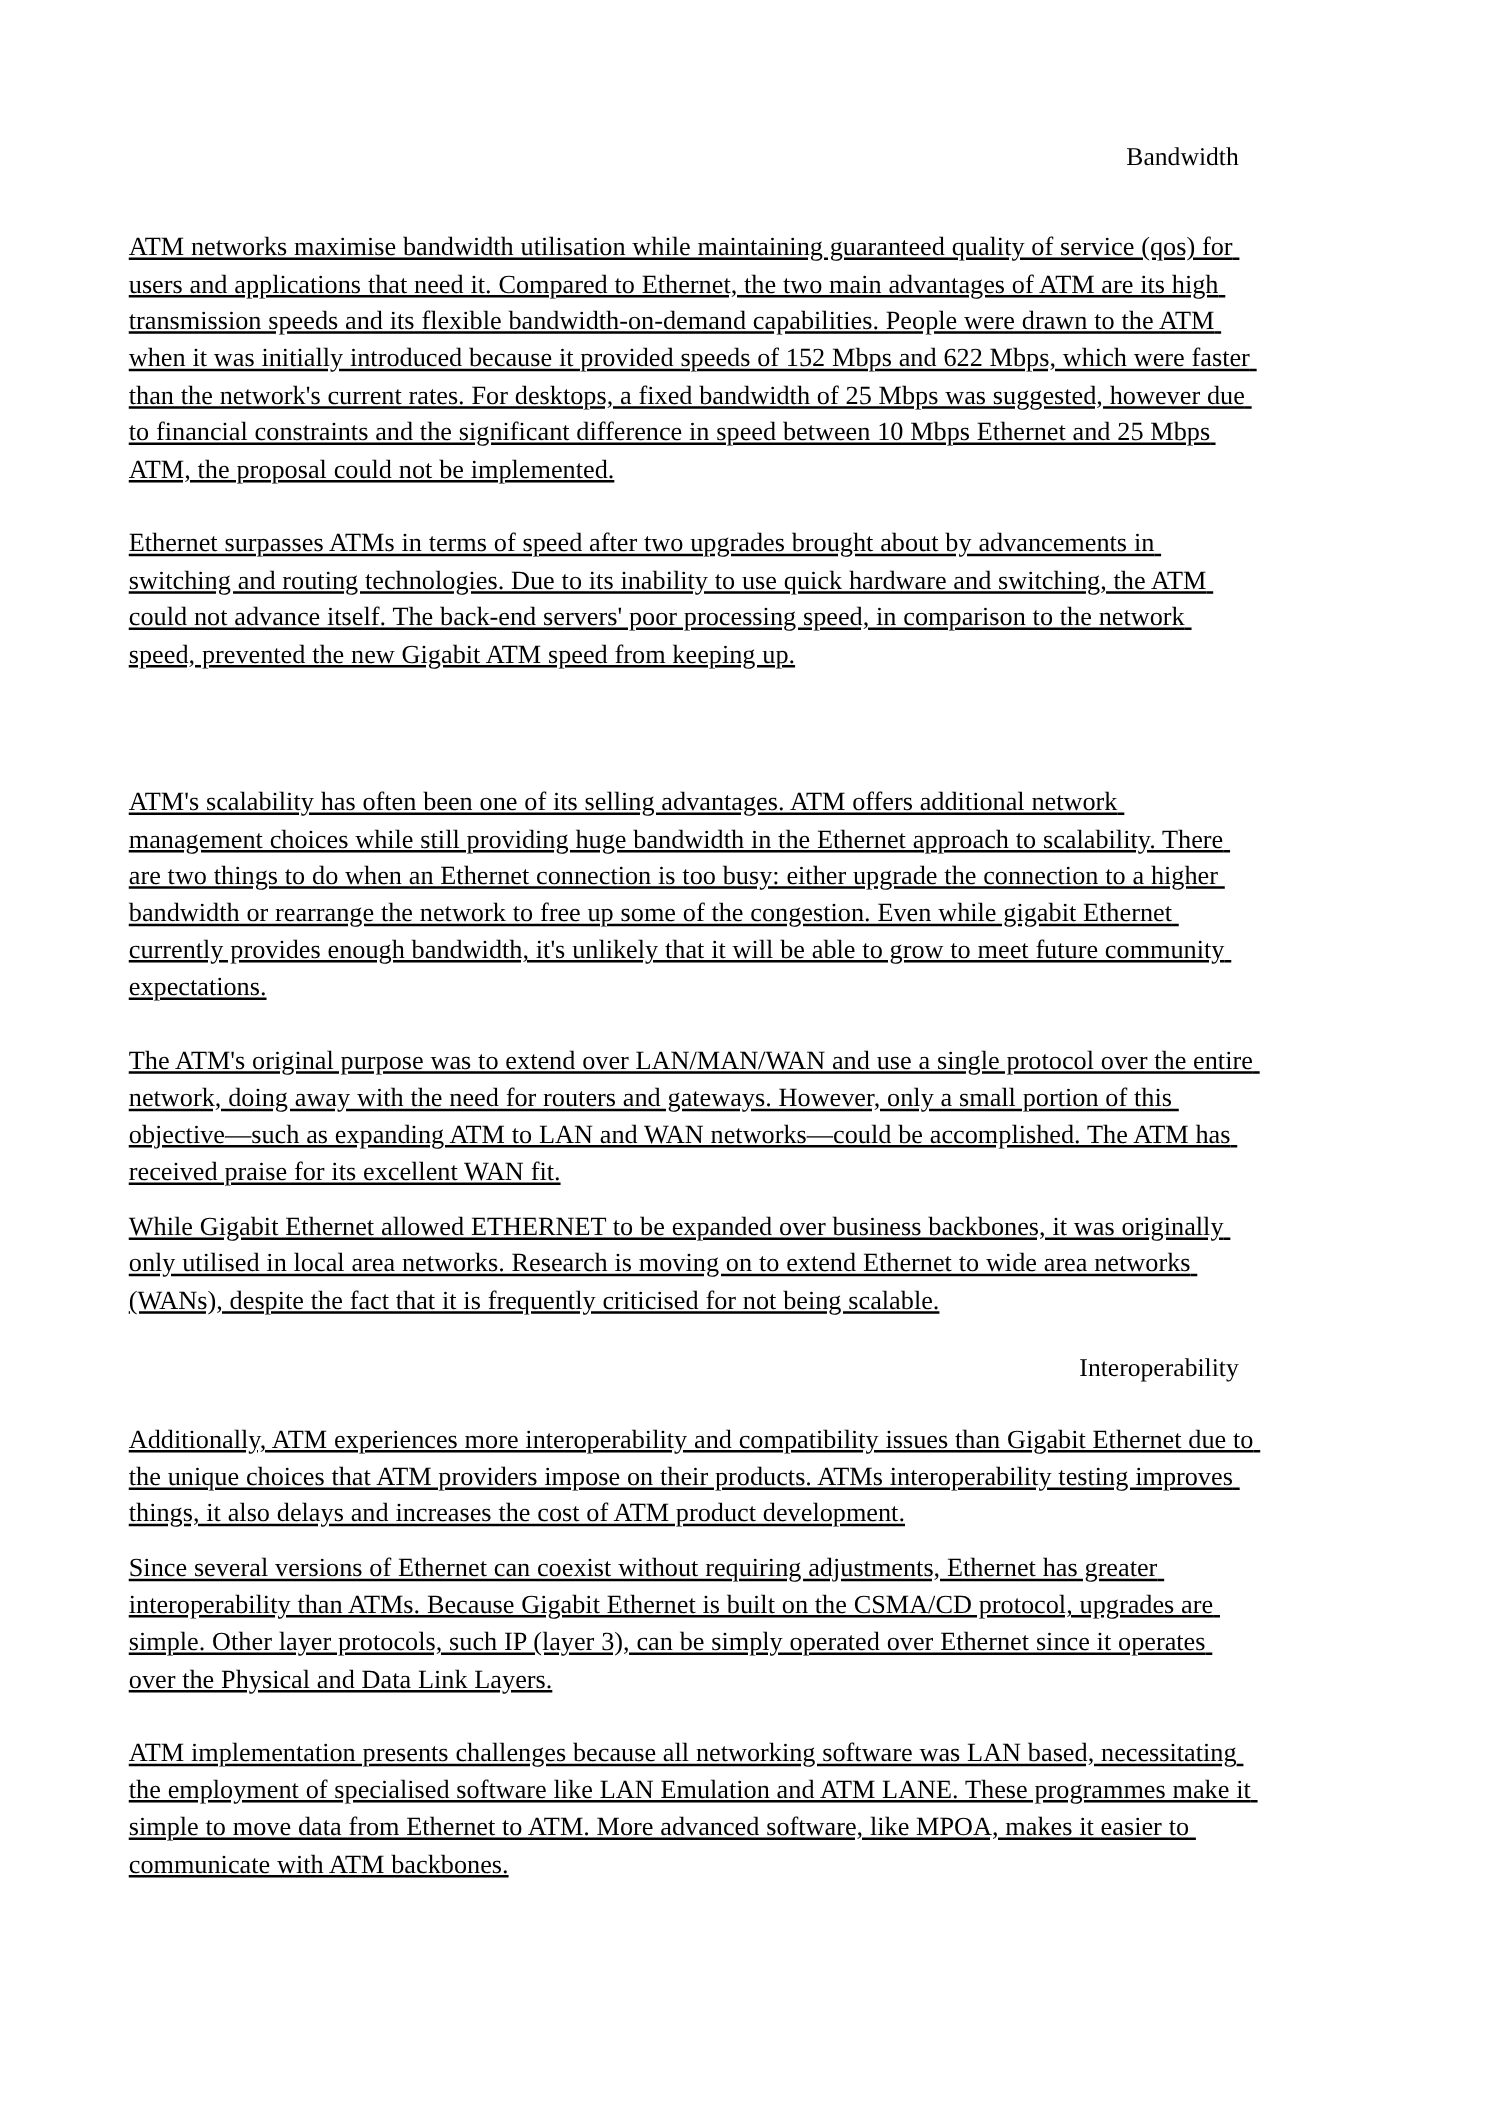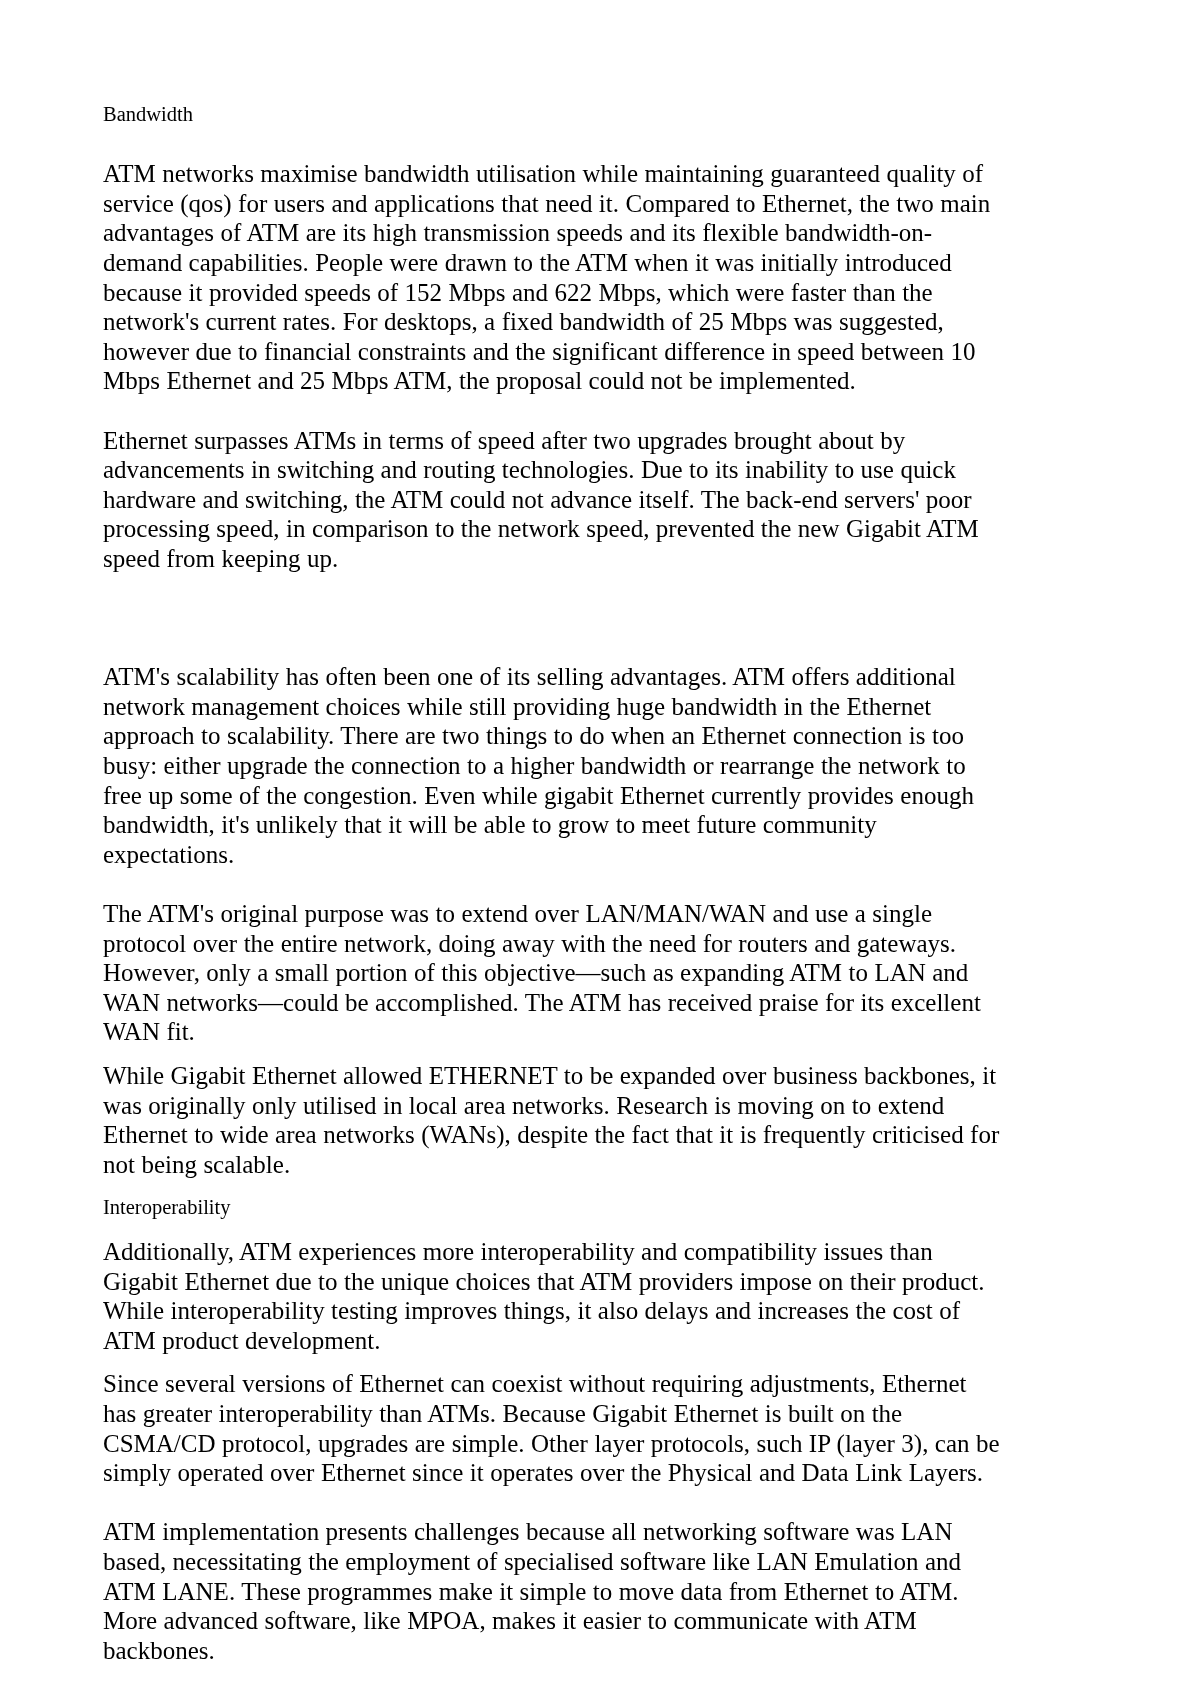--- a/index.html
+++ b/index.html
@@ -22,34 +22,36 @@
     box-sizing: border-box;
     overflow: hidden;
   }
   .doc-body {
     position: absolute;
     left: 103px;
     top: 100px;
     width: 900px;
   }
   .para {
-    font-size: 25px;
+    font-size: 21px;
     line-height: 29.6px;
     text-align: left;
     margin: 0;
     padding: 0;
     white-space: pre-wrap;
     word-spacing: 0.2px;
+    text-decoration: underline;
   }
   .heading {
     font-size: 20.5px;
     line-height: 29.6px;
-    margin: 0;
+    margin: 12px;
     padding: 0;
     font-weight: normal;
+    text-align: right;
   }
   
   .gap-1 { height: 29.6px; }
   .gap-2 { height: 59.2px; }
   .gap-half { height: 14px; }
 </style>
 </head>
 <body>
 
 <div class="page">
@@ -67,21 +69,21 @@
     <p class="para">ATM's scalability has often been one of its selling advantages. ATM offers additional network management choices while still providing huge bandwidth in the Ethernet approach to scalability. There are two things to do when an Ethernet connection is too busy: either upgrade the connection to a higher bandwidth or rearrange the network to free up some of the congestion. Even while gigabit Ethernet currently provides enough bandwidth, it's unlikely that it will be able to grow to meet future community expectations.</p>
     <div class="gap-1"></div>
     <p class="para">The ATM's original purpose was to extend over LAN/MAN/WAN and use a single protocol over the entire network, doing away with the need for routers and gateways. However, only a small portion of this objective—such as expanding ATM to LAN and WAN networks—could be accomplished. The ATM has received praise for its excellent WAN fit.</p>
     <div class="gap-half"></div>
     <p class="para">While Gigabit Ethernet allowed ETHERNET to be expanded over business backbones, it was originally only utilised in local area networks. Research is moving on to extend Ethernet to wide area networks (WANs), despite the fact that it is frequently criticised for not being scalable.</p>
 
     <div class="gap-half"></div>
 
     <div class="heading">Interoperability</div>
     <div class="gap-half"></div>
-    <p class="para">Additionally, ATM experiences more interoperability and compatibility issues than Gigabit Ethernet due to the unique choices that ATM providers impose on their product. While interoperability testing improves things, it also delays and increases the cost of ATM product development.</p>
+    <p class="para">Additionally, ATM experiences more interoperability and compatibility issues than Gigabit Ethernet due to the unique choices that ATM providers impose on their products. ATMs interoperability testing improves things, it also delays and increases the cost of ATM product development.</p>
     <div class="gap-half"></div>
     <p class="para">Since several versions of Ethernet can coexist without requiring adjustments, Ethernet has greater interoperability than ATMs. Because Gigabit Ethernet is built on the CSMA/CD protocol, upgrades are simple. Other layer protocols, such IP (layer 3), can be simply operated over Ethernet since it operates over the Physical and Data Link Layers.</p>
     <div class="gap-1"></div>
     <p class="para">ATM implementation presents challenges because all networking software was LAN based, necessitating the employment of specialised software like LAN Emulation and ATM LANE. These programmes make it simple to move data from Ethernet to ATM. More advanced software, like MPOA, makes it easier to communicate with ATM backbones.</p>
 
     <div class="gap-half"></div>
 
 
   </div>
 </div>

